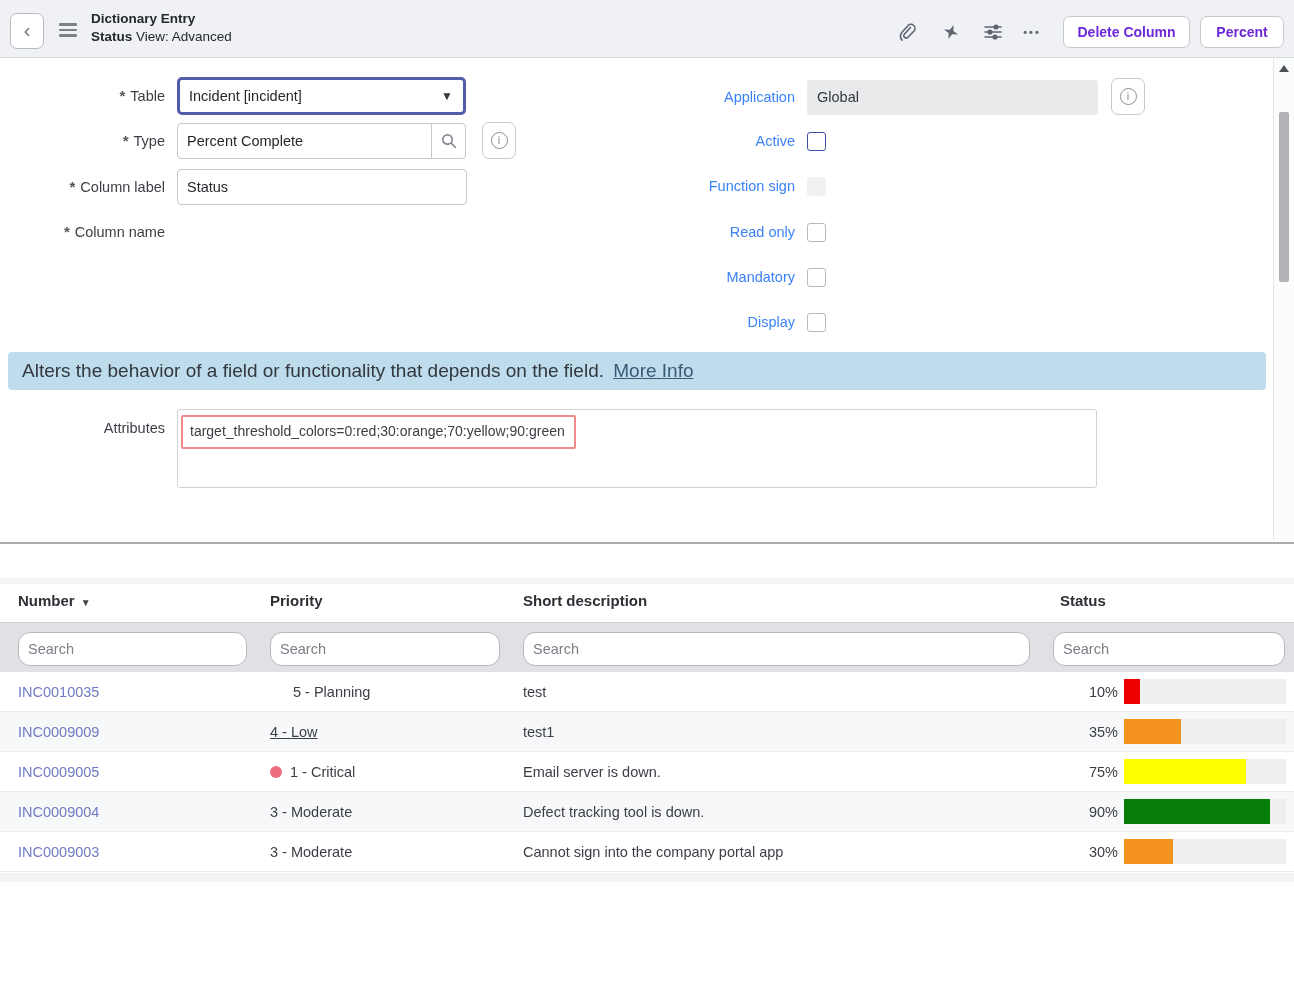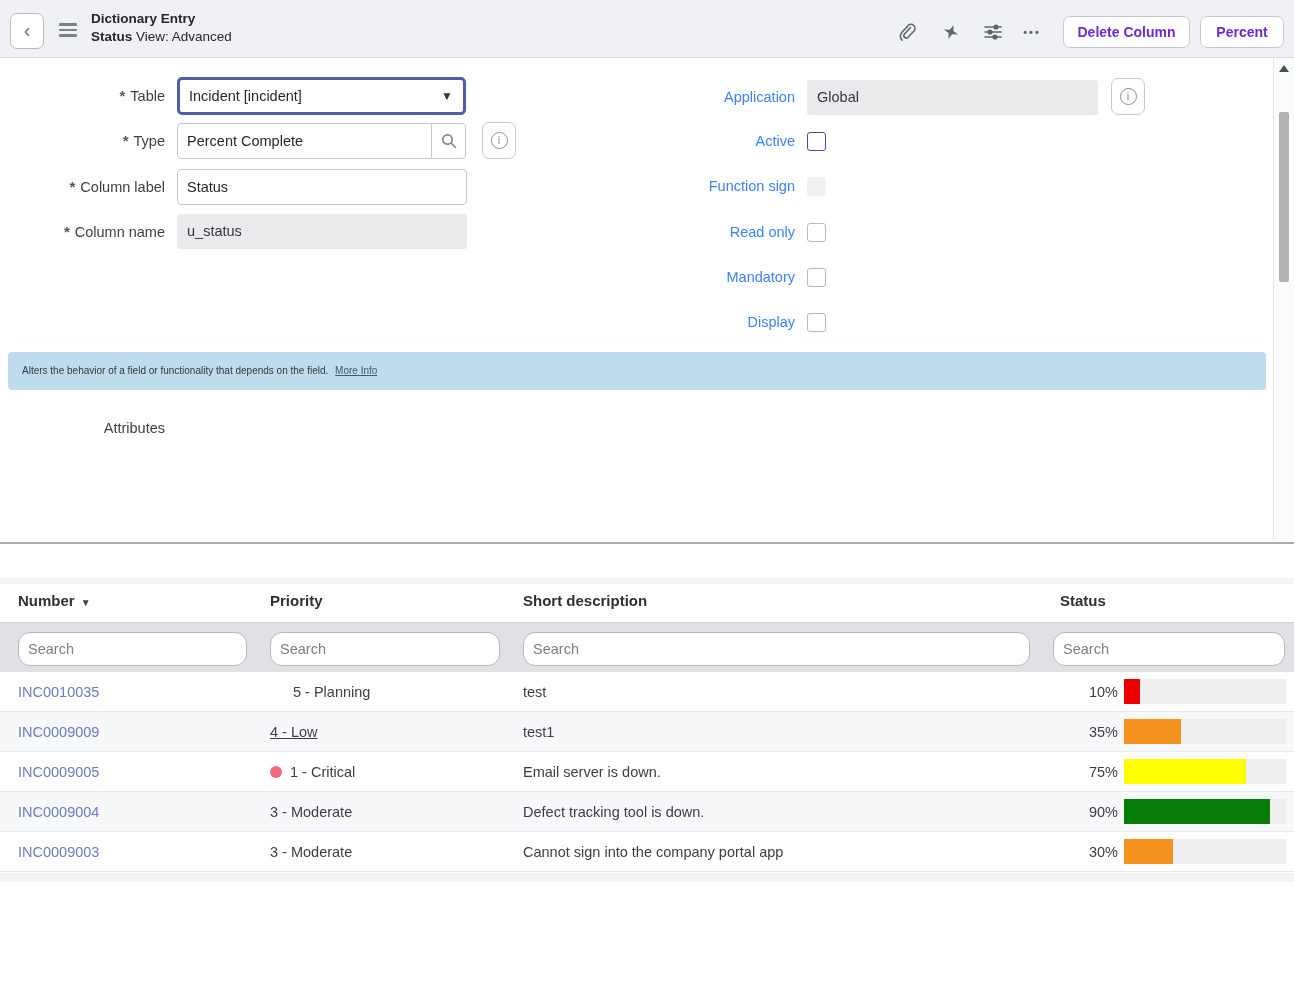--- a/index.html
+++ b/index.html
@@ -30,21 +30,21 @@
   .readonly { position:absolute; height:35px; background:#e9eaec; border:none; border-radius:3px; font-size:14.5px; color:#33373d; line-height:35px; padding-left:10px; }
   .iconbtn { position:absolute; width:34px; height:37px; background:#fff; border:1px solid #c6c9ce; border-radius:7px; cursor:pointer; }
   .i-circle { display:block; margin:9px auto 0; width:17px; height:17px; border:1.5px solid #878c93; border-radius:50%; color:#878c93; font-size:11px; line-height:14px; text-align:center; font-style:normal; }
   .searchseg { position:absolute; left:431px; top:123px; width:35px; height:36px; border:1px solid #c6c9ce; border-left:1px solid #c6c9ce; border-radius:0 4px 4px 0; background:#fff; cursor:pointer; }
   .checkbox { position:absolute; width:19px; height:19px; background:#fff; border:1.5px solid #b6bac0; border-radius:3px; cursor:pointer; }
   .checkbox.checked { border-color:#404fa4; }
   .checkbox.checked::after { content:"✓"; position:absolute; left:2.5px; top:0.5px; color:#fff; font-size:14px; font-weight:bold; }
   .checkbox.disabled { background:#f1f1f4; border:none; cursor:default; }
 
   
-  .banner { position:absolute; left:8px; top:352px; width:1258px; height:38px; background:#bfdcec; border-radius:4px; font-size:10px; color:#33383e; line-height:38px; padding-left:14px; }
+  .banner { position:absolute; left:8px; top:352px; width:1258px; height:38px; background:#bfdcec; border-radius:4px; font-size:19px; color:#33383e; line-height:38px; padding-left:14px; }
   .banner a { color:#3a5a78; text-decoration:underline; cursor:pointer; margin-left:4px; }
   .attr-field { position:absolute; left:177px; top:409px; width:920px; height:79px; background:#fff; border:1px solid #ced1d5; border-radius:3px; cursor:text; }
   .attr-hl { position:absolute; left:3px; top:5px; border:2px solid #f28b8b; border-radius:2px; padding:6px 9px 8px 7px; font-size:14px; color:#3b3e44; white-space:nowrap; }
 
   .divider { position:absolute; left:0; top:542px; width:1294px; height:2px; background:#a9abae; }
   .strip { position:absolute; left:0; width:1294px; background:#f3f4f5; }
 
   
   .col-hdr { position:absolute; top:592px; font-size:15px; font-weight:bold; color:#2d3136; cursor:pointer; }
   .sort-caret { font-size:10px; margin-left:6px; color:#3e4146; }
@@ -137,21 +137,20 @@
     </div>
 
   <div class="flabel" style="left:0; top:178px;">
     <span class="star">*</span><span>Column label</span>
   </div>
   <input class="input" style="left: 177px; top: 169px; width: 290px;" value="Status">
 
   <div class="flabel" style="left:0; top:223px;">
     <span class="star">*</span><span>Column name</span>
   </div>
-  <div class="readonly" style="left:177px; top:214px; width:290px;">u_status</div>
 
   <div class="rlabel" style="left:545px; top:89px;">Application</div>
   <div class="readonly" style="left:807px; top:80px; width:291px;">Global</div>
   <div class="iconbtn" style="left:1111px; top:78px;">
       <i class="i-circle">i</i>
     </div>
 
   <div class="rlabel" style="left:545px; top:133px;">Active</div>
   <div class="checkbox checked" style="left:807px; top:132px;"></div>
 
@@ -166,20 +165,25 @@
 
   <div class="rlabel" style="left:545px; top:314px;">Display</div>
   <div class="checkbox" style="left:807px; top:313px;"></div>
 
   <div class="banner">
     <span>Alters the behavior of a field or functionality that depends on the field.</span>
     <a>More Info</a>
   </div>
 
   <div class="flabel" style="left:0; top:420px;">Attributes</div>
+  <div class="attr-field">
+    <div class="attr-hl">
+      <span>target_threshold_colors=0:red;30:orange;70:yellow;90:green</span>
+    </div>
+  </div>
 
   <div class="scrollbar">
     <div class="sb-up"></div>
     <div class="sb-thumb"></div>
   </div>
 
   <div class="divider"></div>
   <div class="strip" style="top:578px; height:6px;"></div>
 
   <div class="col-hdr" style="left:18px;">

